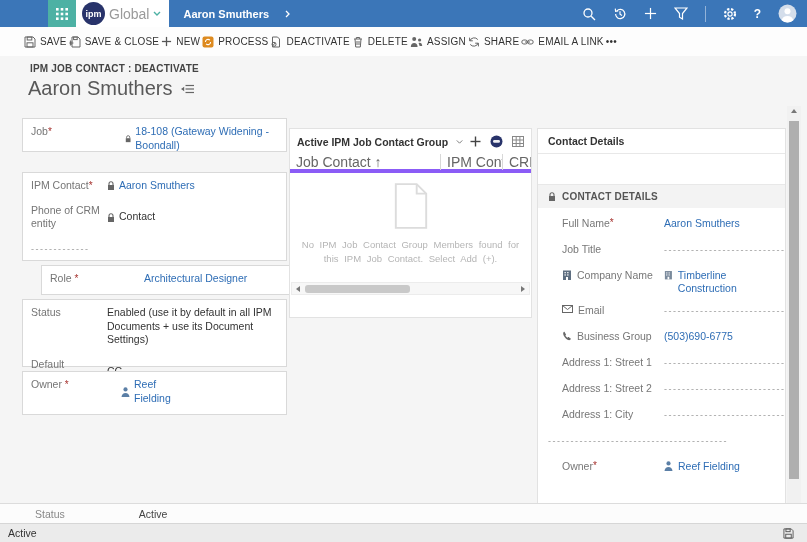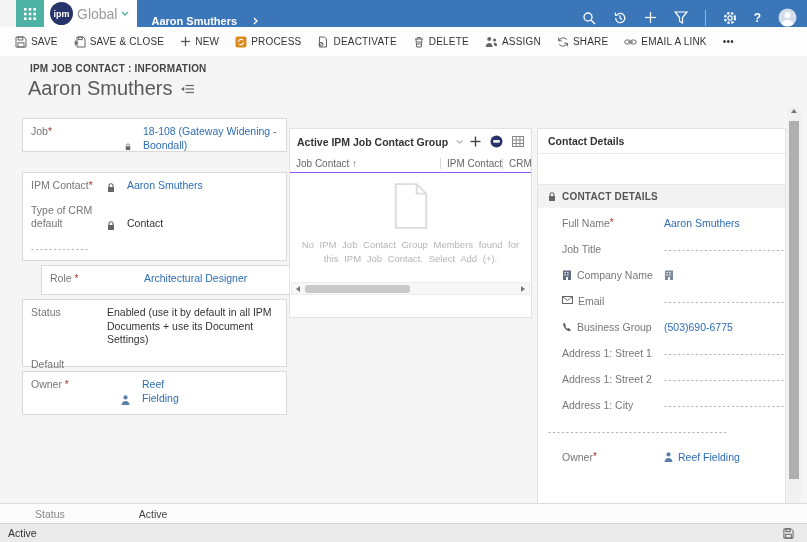--- a/index.html
+++ b/index.html
@@ -1,74 +1,74 @@
 <!DOCTYPE html>
 <html><head>
 <meta charset="utf-8">
 <style>
   * { margin:0; padding:0; box-sizing:border-box; }
   body { background:#ddd; font-family:"Liberation Sans", sans-serif; }
   .screen{ position:relative; width:807px; height:542px; background:#F5F5F5; overflow:hidden;
            font-family:"Liberation Sans", sans-serif; }
 
   
-  .topbar{ position:absolute; top:0; left:16px; right:0; height:27px; background:#3B76B8;
-           display:flex; align-items:flex-end; z-index:5;}
+  .topbar{ position:absolute; top:0; left:0; right:0; height:27px; background:#3B76B8;
+           display:flex; align-items:center; z-index:5;padding-left:48px;}
   .waffle{ width:28px; height:27px; background:#4DB1A4; display:flex; align-items:center;
            justify-content:center; cursor:pointer; flex:none;}
   .brand{ height:27px; background:#fff; display:flex; align-items:center; padding:0 8px 0 6px;
           gap:4px; cursor:pointer; flex:none;}
   .brand-circle{ width:23px; height:23px; border-radius:50%; background:#28336A; color:#fff;
           font-size:9px; font-weight:bold; display:flex; align-items:center; justify-content:center;}
   .brand-name{ color:#9A9A9A; font-size:14px; }
   .crumb{ color:#fff; font-size:11px; font-weight:bold; margin-left:14px; display:flex;
           align-items:center; gap:16px; cursor:pointer;}
   .top-icons{ margin-left:auto; display:flex; align-items:center; gap:17px; margin-right:10px; color:#fff;}
   .top-icons > *{ cursor:pointer; display:flex; align-items:center;}
   .tdivider{ width:1px; height:16px; background:rgba(255,255,255,.45); cursor:default;}
   .help-q{ font-size:12px; font-weight:bold; color:#fff;}
 
   
   .cmdbar{ position:absolute; top:27px; left:0; right:0; height:29px; background:#FDFDFD;
-           display:flex; align-items:center; gap:16px; padding-left:15px; font-size:10px; color:#333;}
+           display:flex; align-items:center; gap:2px; padding-left:24px; font-size:10px; color:#333;}
   .cmd{ display:flex; align-items:center; gap:4px; cursor:pointer; letter-spacing:.2px; white-space:nowrap;}
   .cmd svg{ flex:none; }
 
   
   .pagehead{ position:absolute; top:56px; left:0; right:0; height:48px; background:#F5F5F5;}
   .entity{ position:absolute; left:30px; top:7px; font-size:10px; font-weight:bold; color:#444; letter-spacing:.2px;}
   .record{ position:absolute; left:28px; top:21px; font-size:20px; color:#595959; display:flex;
            align-items:center; gap:8px;}
 
   
   .fbox{ position:absolute; left:22px; width:265px; background:#fff; border:1px solid #D9D9D9;
          padding:6px 8px;}
   .frow{ display:flex; font-size:10.5px; line-height:1.3;}
   .frow + .frow{ margin-top:11px; }
   .flabel{ width:76px; flex:none; color:#757575;}
-  .fvalue{ flex:1; color:#333; display:flex; gap:12px; align-items:flex-end;}
+  .fvalue{ flex:1; color:#333; display:flex; gap:4px; align-items:center;}
   .req{ color:#A5302C; font-size:10px; vertical-align:top;}
   .link{ color:#2E6DB5; text-decoration:none; cursor:pointer;}
   .dashes{ color:#999; font-size:9px; letter-spacing:1.5px; white-space:nowrap; overflow:hidden; padding-top:2px;}
   #box-job{ top:118px; height:34px;}
   #box-contact{ top:172px; height:89px;}
   #box-role{ top:265px; height:30px;margin-left:19px;}
   #box-status{ top:299px; height:68px;}
   #box-owner{ top:371px; height:44px;}
   .owner-wrap{ width:54px; }
 
   
   .gridpanel{ position:absolute; left:289px; top:128px; width:243px; height:190px; background:#fff;
               border:1px solid #E2E2E2; display:flex; flex-direction:column;}
   .gp-head{ height:25px; flex:none; display:flex; align-items:center; padding:0 7px; gap:7px;}
   .gp-title{ font-size:10.5px; font-weight:bold; color:#333; white-space:nowrap; overflow:hidden; cursor:pointer;}
   .gp-icons{ margin-left:auto; display:flex; align-items:center; gap:9px;}
   .gp-icons > *{ cursor:pointer; display:flex; align-items:center;}
-  .gp-cols{ height:19px; flex:none; display:flex; align-items:center; font-size:10px; color:#666;
-            border-bottom:1px solid #8b5cf6;}
+  .gp-cols{ height:19px; flex:none; display:flex; align-items:center; font-size:14px; color:#666;
+            border-bottom:4px solid #8b5cf6;}
   .gp-col{ padding:0 6px; white-space:nowrap; overflow:hidden; cursor:pointer;}
   .gp-col.c1{ width:150px; flex:none;}
   .gp-col.c2{ width:62px; flex:none; border-left:1px solid #D8D8D8;}
   .gp-col.c3{ flex:1; border-left:1px solid #D8D8D8;}
   .gp-body{ flex:1; display:flex; flex-direction:column; align-items:center; padding-top:10px; overflow:hidden;}
   .gp-empty-text{ font-size:9.5px; color:#B5B5B5; text-align:center; width:95%; margin-top:9px;
                   line-height:1.5; word-spacing:3px;}
   .gp-hscroll{ flex:none; height:13px; margin:0 1px 22px 1px; background:#F7F7F7; border:1px solid #ECECEC;
                display:flex; align-items:center; position:relative; cursor:pointer;}
   .hs-arrow{ width:12px; height:100%; display:flex; align-items:center; justify-content:center; flex:none;}
@@ -264,21 +264,21 @@
           <line x1="4" y1="6" x2="9" y2="6"></line>
         </svg>
       <span>EMAIL A LINK</span>
     </div>
     <div class="cmd">
       <span>•••</span>
     </div>
   </nav>
 
   <section class="pagehead">
-    <div class="entity">IPM JOB CONTACT : INFORMATION</div>
+    <div class="entity">IPM JOB CONTACT : DEACTIVATE</div>
     <div class="record">
       <span>Aaron Smuthers</span>
       <span style="display:flex;">
         <svg width="13" height="10" viewBox="0 0 13 10" stroke="#666" stroke-width="1.2">
             <line x1="4.5" y1="1.5" x2="13" y2="1.5"></line>
             <line x1="4.5" y1="5" x2="13" y2="5"></line>
             <line x1="4.5" y1="8.5" x2="13" y2="8.5"></line>
             <path d="M0 5l3.2-2.2v4.4Z" fill="#666" stroke="none"></path>
           </svg>
       </span>
@@ -303,21 +303,21 @@
       <div class="flabel"><span>IPM Contact</span><span class="req">*</span></div>
       <div class="fvalue">
         <svg width="8" height="10" viewBox="0 0 8 10" style="margin-top:1px;">
             <path d="M2 4V2.8a2 2 0 0 1 4 0V4" fill="none" stroke="#666" stroke-width="1.1"></path>
             <rect x="1" y="4" width="6" height="5" fill="#666"></rect>
           </svg>
         <a class="link">Aaron Smuthers</a>
       </div>
     </div>
     <div class="frow">
-      <div class="flabel">Type of CRM default</div>
+      <div class="flabel">Phone of CRM entity</div>
       <div class="fvalue">
         <svg width="8" height="10" viewBox="0 0 8 10" style="margin-top:1px;">
             <path d="M2 4V2.8a2 2 0 0 1 4 0V4" fill="none" stroke="#666" stroke-width="1.1"></path>
             <rect x="1" y="4" width="6" height="5" fill="#666"></rect>
           </svg>
         <span>Contact</span>
       </div>
     </div>
     <div class="frow">
       <div class="fvalue">
@@ -466,20 +466,21 @@
           <svg width="10" height="10" viewBox="0 0 10 10" style="margin-top:1px;">
               <rect x="1" y="0.5" width="8" height="9.5" fill="#7A8A9C"></rect>
               <g fill="#fff">
                 <rect x="2.5" y="2" width="1.3" height="1.3"></rect>
                 <rect x="5.2" y="2" width="1.3" height="1.3"></rect>
                 <rect x="2.5" y="4.3" width="1.3" height="1.3"></rect>
                 <rect x="5.2" y="4.3" width="1.3" height="1.3"></rect>
                 <rect x="4" y="7" width="2" height="3"></rect>
               </g>
             </svg>
+          <a class="link">Timberline Construction</a>
         </div>
       </div>
 
       <div class="cprow">
         <div class="cplabel">
           <svg width="11" height="8" viewBox="0 0 11 8" fill="none" stroke="#666">
               <rect x="0.5" y="0.5" width="10" height="7"></rect>
               <path d="M0.5 0.5 5.5 4.5 10.5 0.5"></path>
             </svg>
           <span>Email</span>

